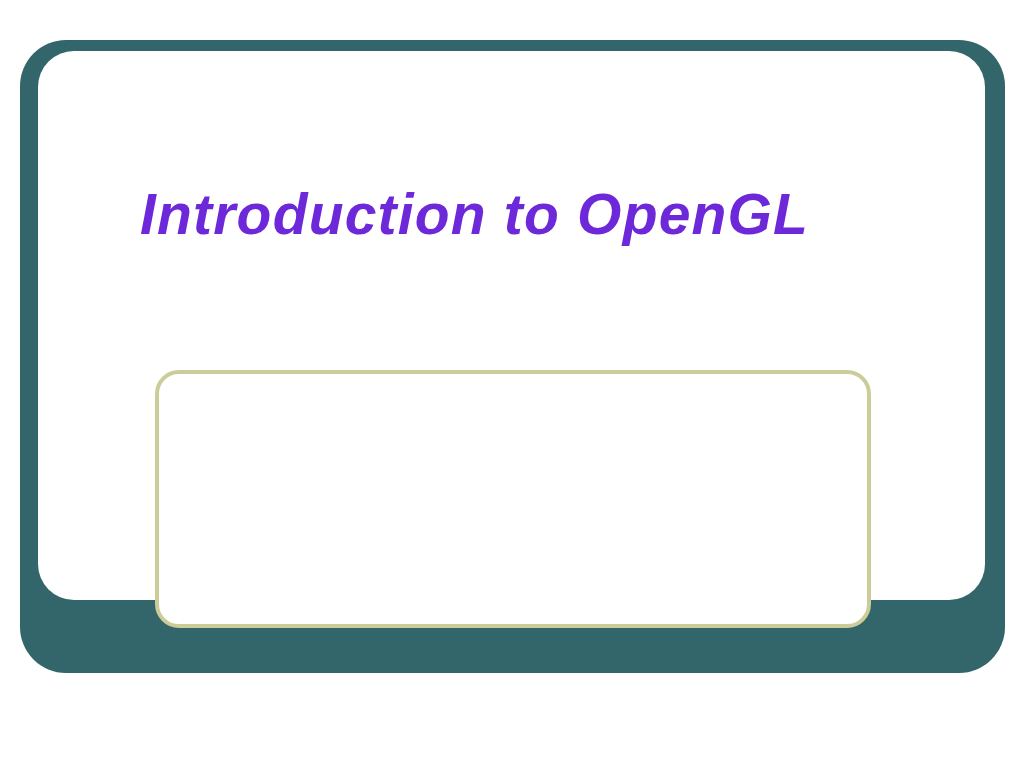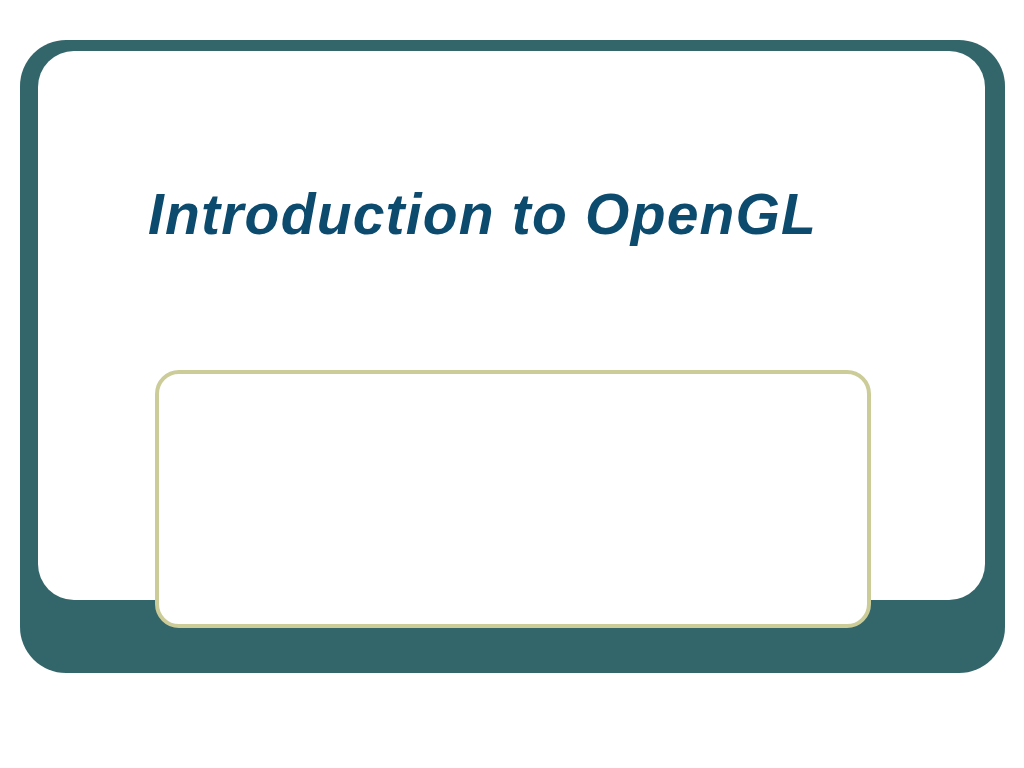--- a/index.html
+++ b/index.html
@@ -40,25 +40,25 @@
     top: 51px;
     width: 947px;
     height: 549px;
     background: #ffffff;
     border-radius: 36px;
   }
 
   
   .slide-title {
     position: absolute;
-    left: 148px;
+    left: 140px;
     top: 182px;
     width: 760px;
     margin: 0;
-    color: #0c4a6e;
+    color: #6d28d9;
     font-family: "Liberation Sans", sans-serif;
     font-size: 57px;
     font-weight: bold;
     font-style: italic;
     letter-spacing: 1.2px;
     line-height: 1.15;
     white-space: nowrap;
     text-align: left;
   }
 

